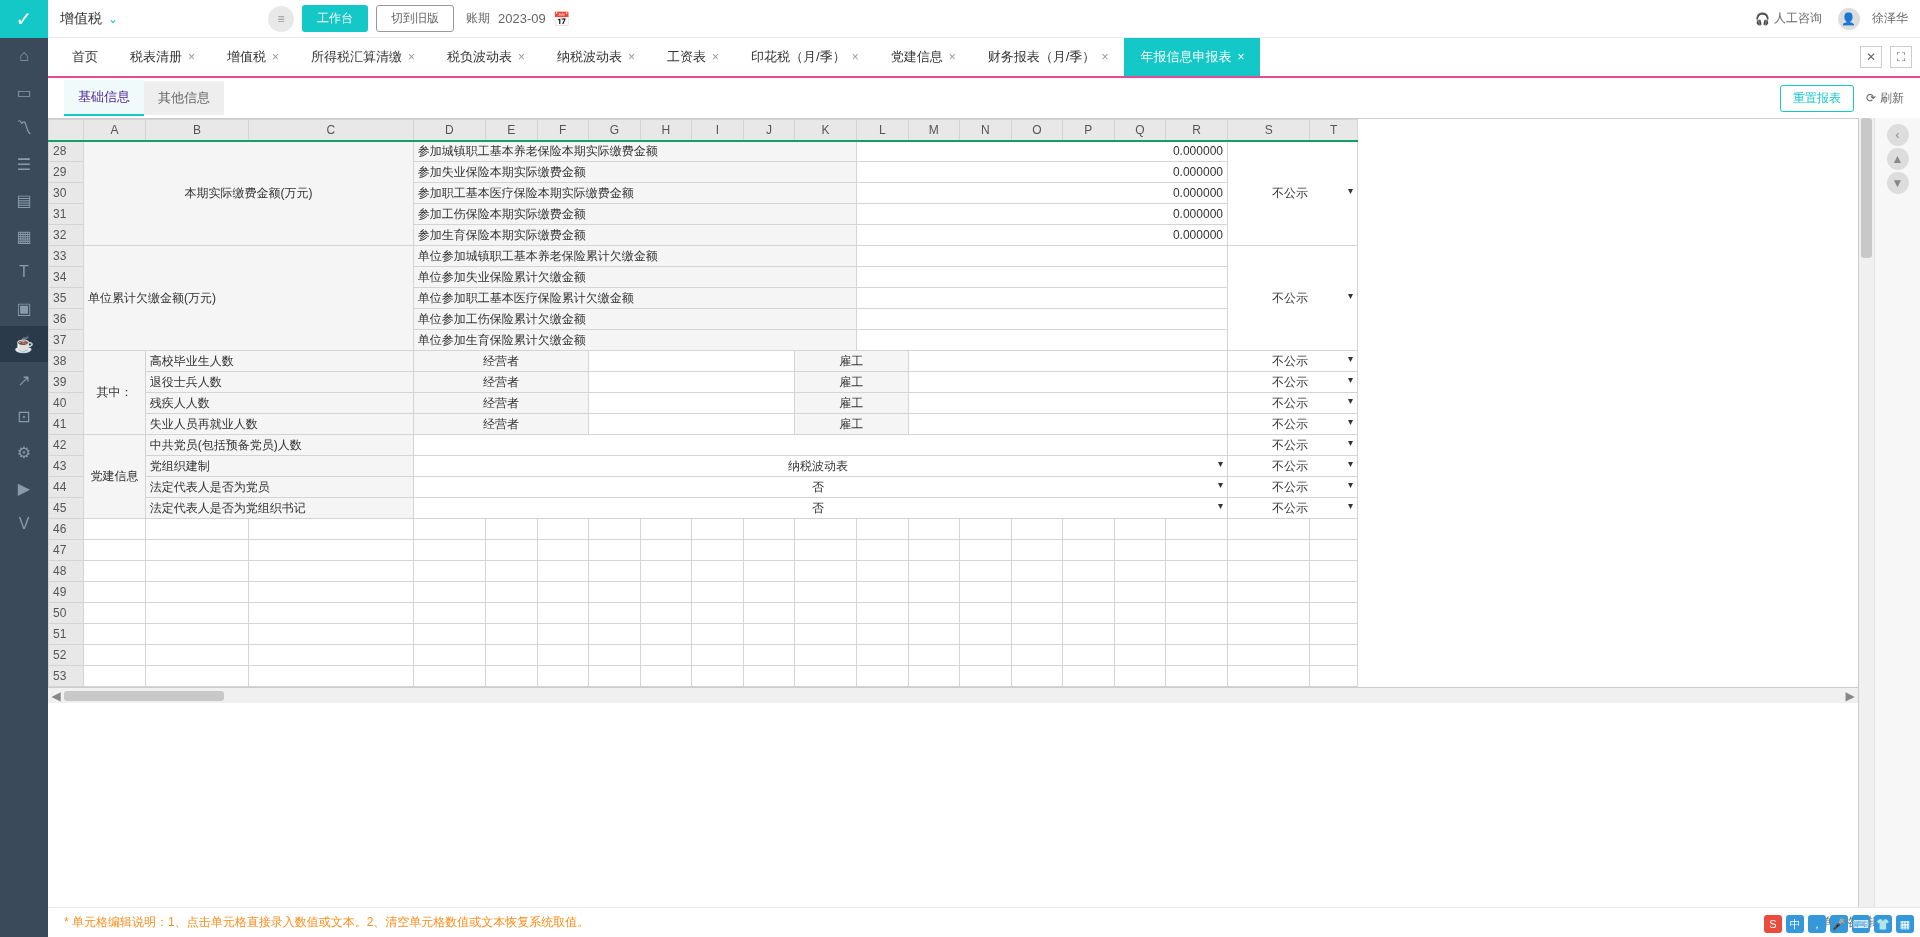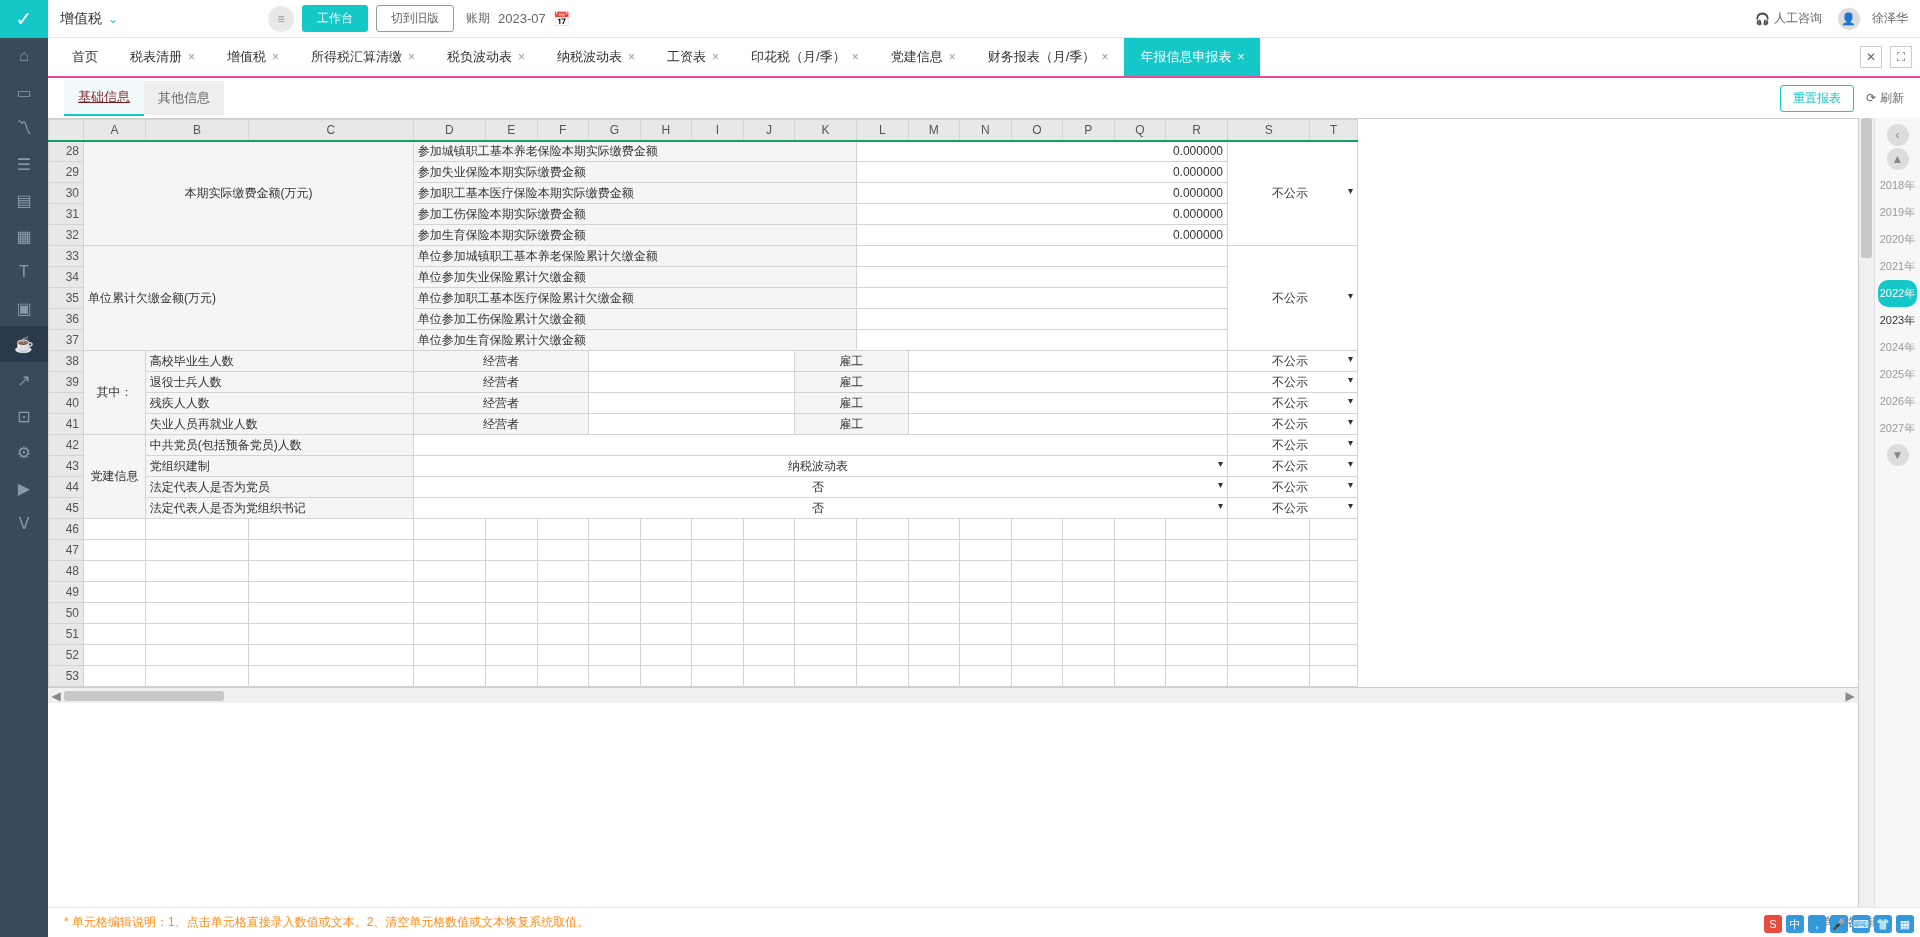--- a/index.html
+++ b/index.html
@@ -37,34 +37,34 @@
 .tab { height: 100%; display: flex; align-items: center; padding: 0 16px; font-size: 13px; color: #333; cursor: pointer; gap: 6px; white-space: nowrap; }
 .tab .close { color: #999; font-size: 12px; cursor: pointer; }
 .tab.active { background: #14c8c8; color: #fff; }
 .tab.active .close { color: #fff; }
 .tabsbar .tab-controls { position: absolute; right: 8px; display: flex; gap: 8px; align-items: center; }
 .tabsbar .tab-controls .tc { width: 22px; height: 22px; border: 1px solid #ccc; display: flex; align-items: center; justify-content: center; cursor: pointer; color: #666; }
 
 
 .subtabsbar { height: 40px; display: flex; align-items: center; padding: 0 16px; gap: 0; }
 .subtab { padding: 8px 14px; font-size: 13px; cursor: pointer; color: #666; }
-.subtab.active { color: #7f1d1d; border-bottom: 2px solid #14c8c8; background: #f0fafa; text-decoration: underline; }
+.subtab.active { color: #4c1d95; border-bottom: 2px solid #14c8c8; background: #f0fafa; }
 .subtab.inactive { background: #eee; }
 .subtabsbar .spacer { flex: 1; }
 .subtabsbar .btn-reset { border: 1px solid #14c8c8; color: #14c8c8; background: #fff; padding: 4px 12px; border-radius: 3px; cursor: pointer; font-size: 12px; margin-left: 32px; }
 .subtabsbar .btn-refresh { color: #666; cursor: pointer; font-size: 12px; margin-left: 12px; display: flex; align-items: center; gap: 4px; }
 
 
 .sheet-wrap { flex: 1; display: flex; min-height: 0; position: relative; }
 .sheet { flex: 1; overflow: hidden; position: relative; border-top: 1px solid #ccc; }
 .sheet table { border-collapse: collapse; table-layout: fixed; width: 1310px; }
 .sheet th, .sheet td { border: 1px solid #d4d4d4; height: 21px; font-size: 12px; padding: 0 4px; background: #fff; overflow: hidden; white-space: nowrap; text-overflow: ellipsis; }
 .sheet thead th { background: #e8e8e8; color: #555; font-weight: normal; text-align: center; }
 .sheet thead th:first-child { background: #e8e8e8; }
-.sheet tbody th { background: #e8e8e8; color: #555; font-weight: normal; text-align: right; width: 34px; margin-left: 24px; }
+.sheet tbody th { background: #e8e8e8; color: #555; font-weight: normal; text-align: left; width: 34px; margin-left: 24px; }
 .sheet .corner { background: #e8e8e8; }
 .sheet .label-cell { background: #f5f5f5; }
 .sheet .val-right { text-align: right; }
 .sheet .val-center { text-align: center; }
 .sheet .dd::after { content: "▾"; float: right; color: #333; font-size: 10px; }
 .sheet .green-border th { border-bottom: 2px solid #14a060; }
 
 .vscroll { width: 16px; background: #f0f0f0; border-left: 1px solid #ccc; position: relative; }
 .vscroll .thumb { position: absolute; top: 0; left: 2px; right: 2px; height: 140px; background: #c8c8c8; border-radius: 3px; }
 .hscrollbar { height: 16px; background: #f0f0f0; border-top: 1px solid #ccc; display: flex; align-items: center; }
@@ -118,21 +118,21 @@
 
     <div class="topbar">
       <div class="dropdown">
         <span>增值税</span>
         <span class="chev">⌄</span>
       </div>
       <div class="circle-btn">≡</div>
       <div class="btn btn-primary">工作台</div>
       <div class="btn btn-outline">切到旧版</div>
       <span class="period-label">账期</span>
-      <span class="period-value">2023-07</span>
+      <span class="period-value">2023-09</span>
       <span class="cal-icon">📅</span>
       <div class="spacer"></div>
       <div class="support">
         <span>🎧</span>
         <span>人工咨询</span>
       </div>
       <div class="avatar">👤</div>
       <span class="username">徐泽华</span>
     </div>
 
@@ -561,32 +561,20 @@
           <div class="arrow">▶</div>
         </div>
       </div>
       <div class="vscroll">
         <div class="thumb"></div>
       </div>
 
       <div class="year-rail">
         <div class="ctrl">‹</div>
         <div class="ctrl">▲</div>
-        <div id="years">
-            <div class="year">2018年</div>
-            <div class="year">2019年</div>
-            <div class="year">2020年</div>
-            <div class="year">2021年</div>
-            <div class="year active">2022年</div>
-            <div class="year current">2023年</div>
-            <div class="year">2024年</div>
-            <div class="year">2025年</div>
-            <div class="year">2026年</div>
-            <div class="year">2027年</div>
-          </div>
         <div class="ctrl">▼</div>
       </div>
     </div>
 
     <div class="footer">
       <span class="note">* 单元格编辑说明：1、点击单元格直接录入数值或文本。2、清空单元格数值或文本恢复系统取值。</span>
       <div class="spacer"></div>
       <span class="right">单元格编辑过：</span>
     </div>
   </div>

